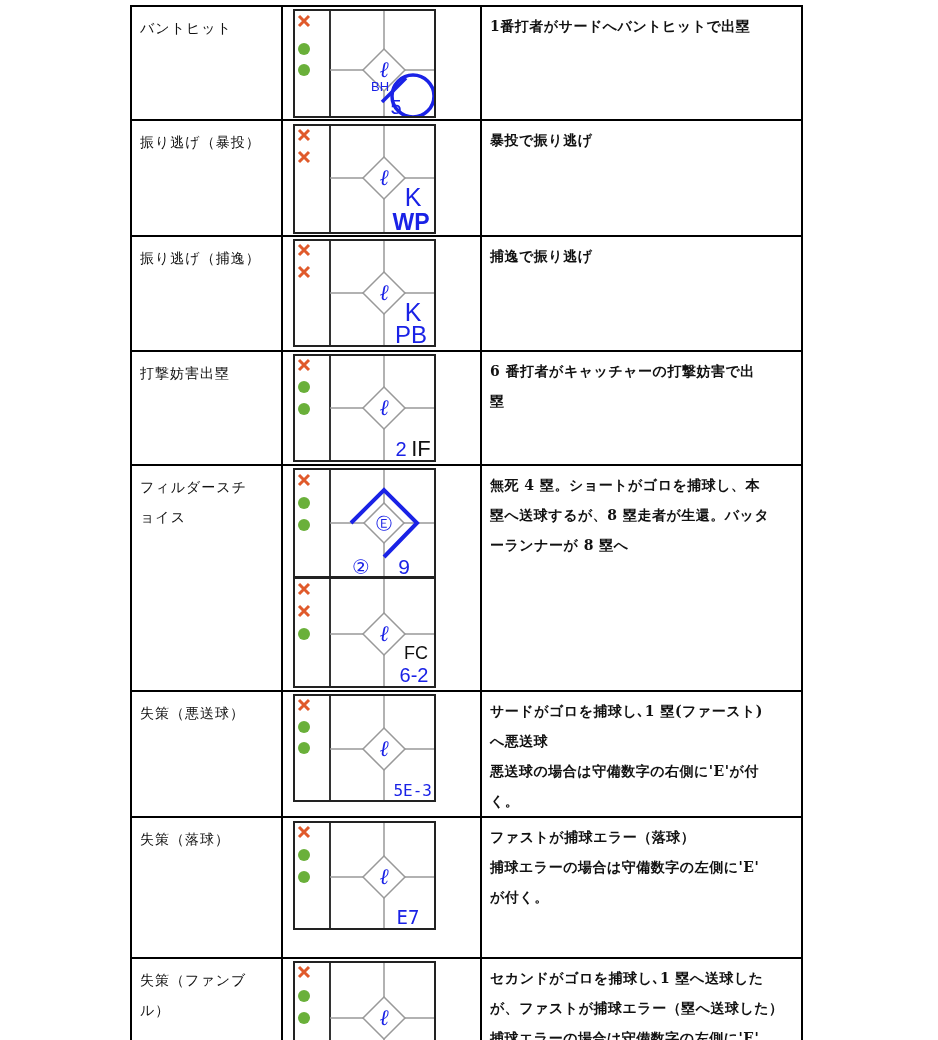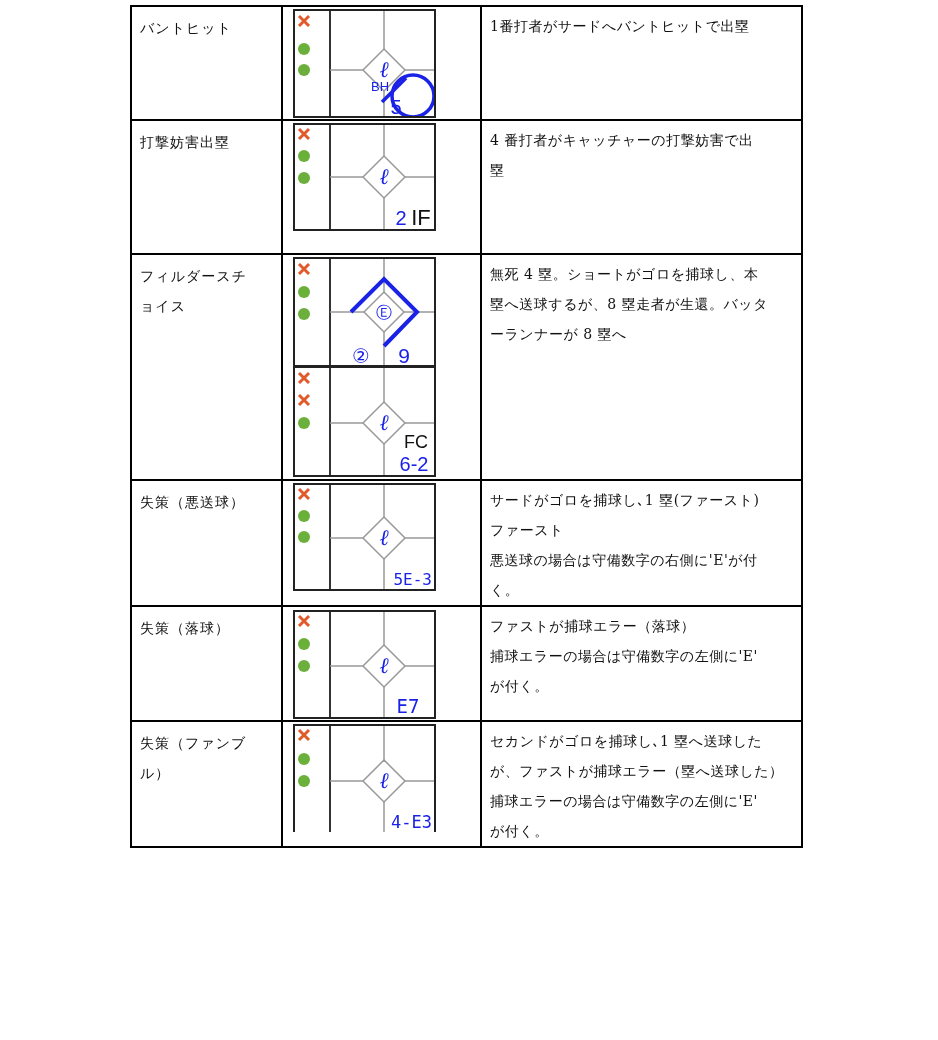--- a/index.html
+++ b/index.html
@@ -3,21 +3,21 @@
 <meta charset="utf-8">
 <style>
   html, body { margin: 0; padding: 0; background: #ffffff; }
   body { width: 938px; height: 1040px; position: relative; overflow: hidden;
          font-family: "DejaVu Serif", "Liberation Serif", serif; color: #111; }
   #sheet { position: absolute; left: 130px; top: 5px; width: 673px; }
   table.rules { border-collapse: collapse; width: 673px; table-layout: fixed; }
   table.rules td { border: 2px solid #000; vertical-align: top; padding: 0; }
   td.name { width: 147px; font-size: 14px; letter-spacing: 1px; padding: 6px 0 0 8px !important; line-height: 30px; margin-top: 24px; }
   td.fig { width: 195px; position: relative; }
-  td.desc { font-size: 14px; line-height: 30px; padding: 4px 6px 0 8px !important; letter-spacing: 0.5px; }
+  td.desc { font-size: 14px; line-height: 30px; padding: 4px 6px 0 8px !important; letter-spacing: 0.5px; font-weight: bold; }
   .desc-line { display: block; }
   .card { position: absolute; left: 10px; width: 143px; border: 2px solid #222; box-sizing: border-box; background: #fff; }
   .card svg { display: block; }
 </style>
 </head>
 <body>
 
 <div id="sheet">
 <table class="rules">
   <colgroup>
@@ -47,44 +47,94 @@
             <text x="85" y="80" text-anchor="middle" font-family="Liberation Sans, sans-serif" font-size="13" fill="#1a22e6">BH</text>
             <text x="101" y="103" text-anchor="middle" font-family="Liberation Sans, sans-serif" font-size="20" fill="#1a22e6">5</text>
           </svg>
         </div>
       </td>
       <td class="desc">
         <span class="desc-line">1番打者がサードへバントヒットで出塁</span>
       </td>
     </tr>
 
-
-
-    <tr style="height:134px">
-      <td class="name">打撃妨害出塁</td>
+    <tr style="height:116px">
+      <td class="name">振り逃げ（暴投）</td>
+      <td class="fig">
+        <div class="card" style="top:3px;height:110px">
+          <svg width="139" height="106" viewBox="0 0 139 106">
+            <line x1="35" y1="0" x2="35" y2="106" stroke="#333" stroke-width="2"></line>
+            <line x1="89" y1="0" x2="89" y2="106" stroke="#999" stroke-width="1.5"></line>
+            <line x1="35" y1="52" x2="139" y2="52" stroke="#999" stroke-width="1.5"></line>
+            <polygon points="89,31 110,52 89,73 68,52" fill="#fff" stroke="#999" stroke-width="1.5"></polygon>
+            <g>
+                  <path d="M4,4 L14,14 M14,4 L4,14" stroke="#e05a2b" stroke-width="3"></path>
+                </g>
+            <g>
+                  <path d="M4,26 L14,36 M14,26 L4,36" stroke="#e05a2b" stroke-width="3"></path>
+                </g>
+            <text x="89" y="59" text-anchor="middle" font-family="DejaVu Serif, serif" font-style="italic" font-size="22" fill="#1a22e6">ℓ</text>
+            <text x="118" y="80" text-anchor="middle" font-family="Liberation Sans, sans-serif" font-size="25" fill="#1a22e6">K</text>
+            <text x="116" y="104" text-anchor="middle" font-family="Liberation Sans, sans-serif" font-weight="bold" font-size="23" fill="#1a22e6">WP</text>
+          </svg>
+        </div>
+      </td>
+      <td class="desc">
+        <span class="desc-line">暴投で振り逃げ</span>
+      </td>
+    </tr>
+
+    <tr style="height:115px">
+      <td class="name">振り逃げ（捕逸）</td>
       <td class="fig">
         <div class="card" style="top:2px;height:108px">
           <svg width="139" height="104" viewBox="0 0 139 104">
             <line x1="35" y1="0" x2="35" y2="104" stroke="#333" stroke-width="2"></line>
             <line x1="89" y1="0" x2="89" y2="104" stroke="#999" stroke-width="1.5"></line>
             <line x1="35" y1="52" x2="139" y2="52" stroke="#999" stroke-width="1.5"></line>
             <polygon points="89,31 110,52 89,73 68,52" fill="#fff" stroke="#999" stroke-width="1.5"></polygon>
             <g>
                   <path d="M4,4 L14,14 M14,4 L4,14" stroke="#e05a2b" stroke-width="3"></path>
                 </g>
+            <g>
+                  <path d="M4,26 L14,36 M14,26 L4,36" stroke="#e05a2b" stroke-width="3"></path>
+                </g>
+            <text x="89" y="59" text-anchor="middle" font-family="DejaVu Serif, serif" font-style="italic" font-size="22" fill="#1a22e6">ℓ</text>
+            <text x="118" y="80" text-anchor="middle" font-family="Liberation Sans, sans-serif" font-size="25" fill="#1a22e6">K</text>
+            <text x="116" y="102" text-anchor="middle" font-family="Liberation Sans, sans-serif" font-size="24" fill="#1a22e6">PB</text>
+          </svg>
+        </div>
+      </td>
+      <td class="desc">
+        <span class="desc-line">捕逸で振り逃げ</span>
+      </td>
+    </tr>
+
+    <tr style="height:114px">
+      <td class="name">打撃妨害出塁</td>
+      <td class="fig">
+        <div class="card" style="top:2px;height:108px">
+          <svg width="139" height="104" viewBox="0 0 139 104">
+            <line x1="35" y1="0" x2="35" y2="104" stroke="#333" stroke-width="2"></line>
+            <line x1="89" y1="0" x2="89" y2="104" stroke="#999" stroke-width="1.5"></line>
+            <line x1="35" y1="52" x2="139" y2="52" stroke="#999" stroke-width="1.5"></line>
+            <polygon points="89,31 110,52 89,73 68,52" fill="#fff" stroke="#999" stroke-width="1.5"></polygon>
+            <g>
+                  <path d="M4,4 L14,14 M14,4 L4,14" stroke="#e05a2b" stroke-width="3"></path>
+                </g>
             <circle cx="9" cy="31" r="6" fill="#6ab03a"></circle>
             <circle cx="9" cy="53" r="6" fill="#6ab03a"></circle>
             <text x="89" y="59" text-anchor="middle" font-family="DejaVu Serif, serif" font-style="italic" font-size="22" fill="#1a22e6">ℓ</text>
             <text x="106" y="100" text-anchor="middle" font-family="Liberation Sans, sans-serif" font-size="20" fill="#1a22e6">2</text>
             <text x="126" y="100" text-anchor="middle" font-family="Liberation Sans, sans-serif" font-size="22" fill="#111">IF</text>
           </svg>
         </div>
       </td>
       <td class="desc">
-        <span class="desc-line">4 番打者がキャッチャーの打撃妨害で出</span>
+        <span class="desc-line">6 番打者がキャッチャーの打撃妨害で出</span>
         <span class="desc-line">塁</span>
       </td>
     </tr>
 
     <tr style="height:226px">
       <td class="name">
         <span class="desc-line">フィルダースチ</span>
         <span class="desc-line">ョイス</span>
       </td>
       <td class="fig">
@@ -145,27 +195,27 @@
                 </g>
             <circle cx="9" cy="31" r="6" fill="#6ab03a"></circle>
             <circle cx="9" cy="52" r="6" fill="#6ab03a"></circle>
             <text x="89" y="60" text-anchor="middle" font-family="DejaVu Serif, serif" font-style="italic" font-size="22" fill="#1a22e6">ℓ</text>
             <text x="137" y="100" text-anchor="end" font-family="DejaVu Sans Mono, monospace" font-size="16" fill="#1a22e6">5E-3</text>
           </svg>
         </div>
       </td>
       <td class="desc">
         <span class="desc-line">サードがゴロを捕球し､1 塁(ファースト)</span>
-        <span class="desc-line">ファースト</span>
+        <span class="desc-line">へ悪送球</span>
         <span class="desc-line">悪送球の場合は守備数字の右側に'E'が付</span>
         <span class="desc-line">く。</span>
       </td>
     </tr>
 
-    <tr style="height:115px">
+    <tr style="height:141px">
       <td class="name">失策（落球）</td>
       <td class="fig">
         <div class="card" style="top:3px;height:109px">
           <svg width="139" height="105" viewBox="0 0 139 105">
             <line x1="35" y1="0" x2="35" y2="105" stroke="#333" stroke-width="2"></line>
             <line x1="89" y1="0" x2="89" y2="105" stroke="#999" stroke-width="1.5"></line>
             <line x1="35" y1="54" x2="139" y2="54" stroke="#999" stroke-width="1.5"></line>
             <polygon points="89,33 110,54 89,75 68,54" fill="#fff" stroke="#999" stroke-width="1.5"></polygon>
             <g>
                   <path d="M4,4 L14,14 M14,4 L4,14" stroke="#e05a2b" stroke-width="3"></path>

